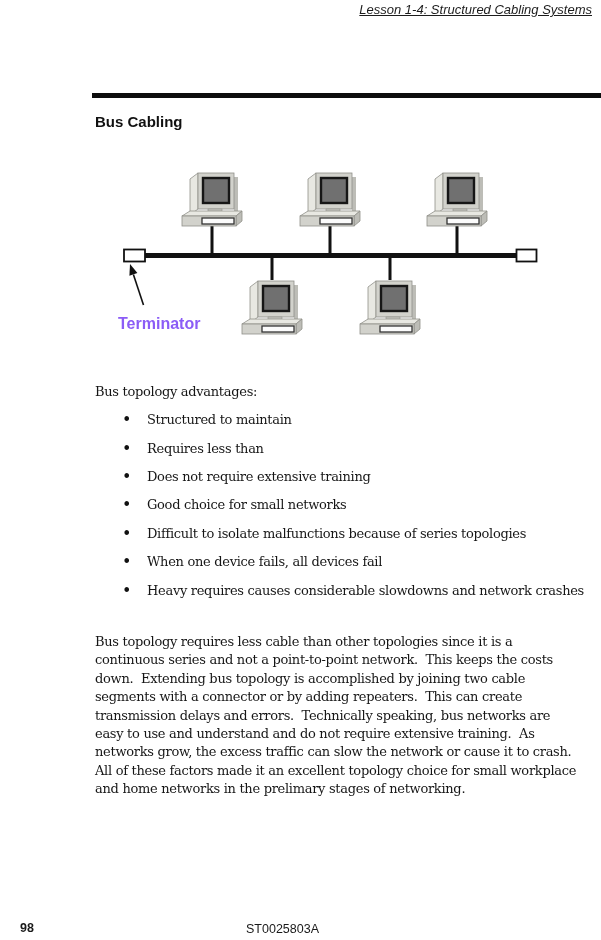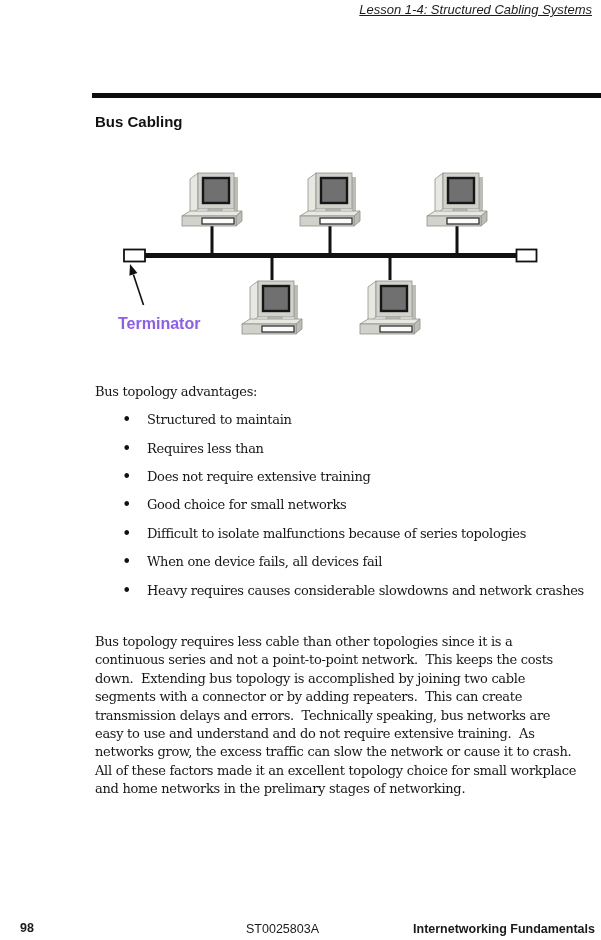--- a/index.html
+++ b/index.html
@@ -134,15 +134,14 @@
 down.  Extending bus topology is accomplished by joining two cable
 segments with a connector or by adding repeaters.  This can create
 transmission delays and errors.  Technically speaking, bus networks are
 easy to use and understand and do not require extensive training.  As
 networks grow, the excess traffic can slow the network or cause it to crash.
 All of these factors made it an excellent topology choice for small workplace
 and home networks in the prelimary stages of networking.</div>
 
   <div class="footer-page-number">98</div>
   <div class="footer-doc-code">ST0025803A</div>
-  <div class="footer-doc-title">Internetworking Fundamentals</div>
 
 </div>
 
 </body></html>

